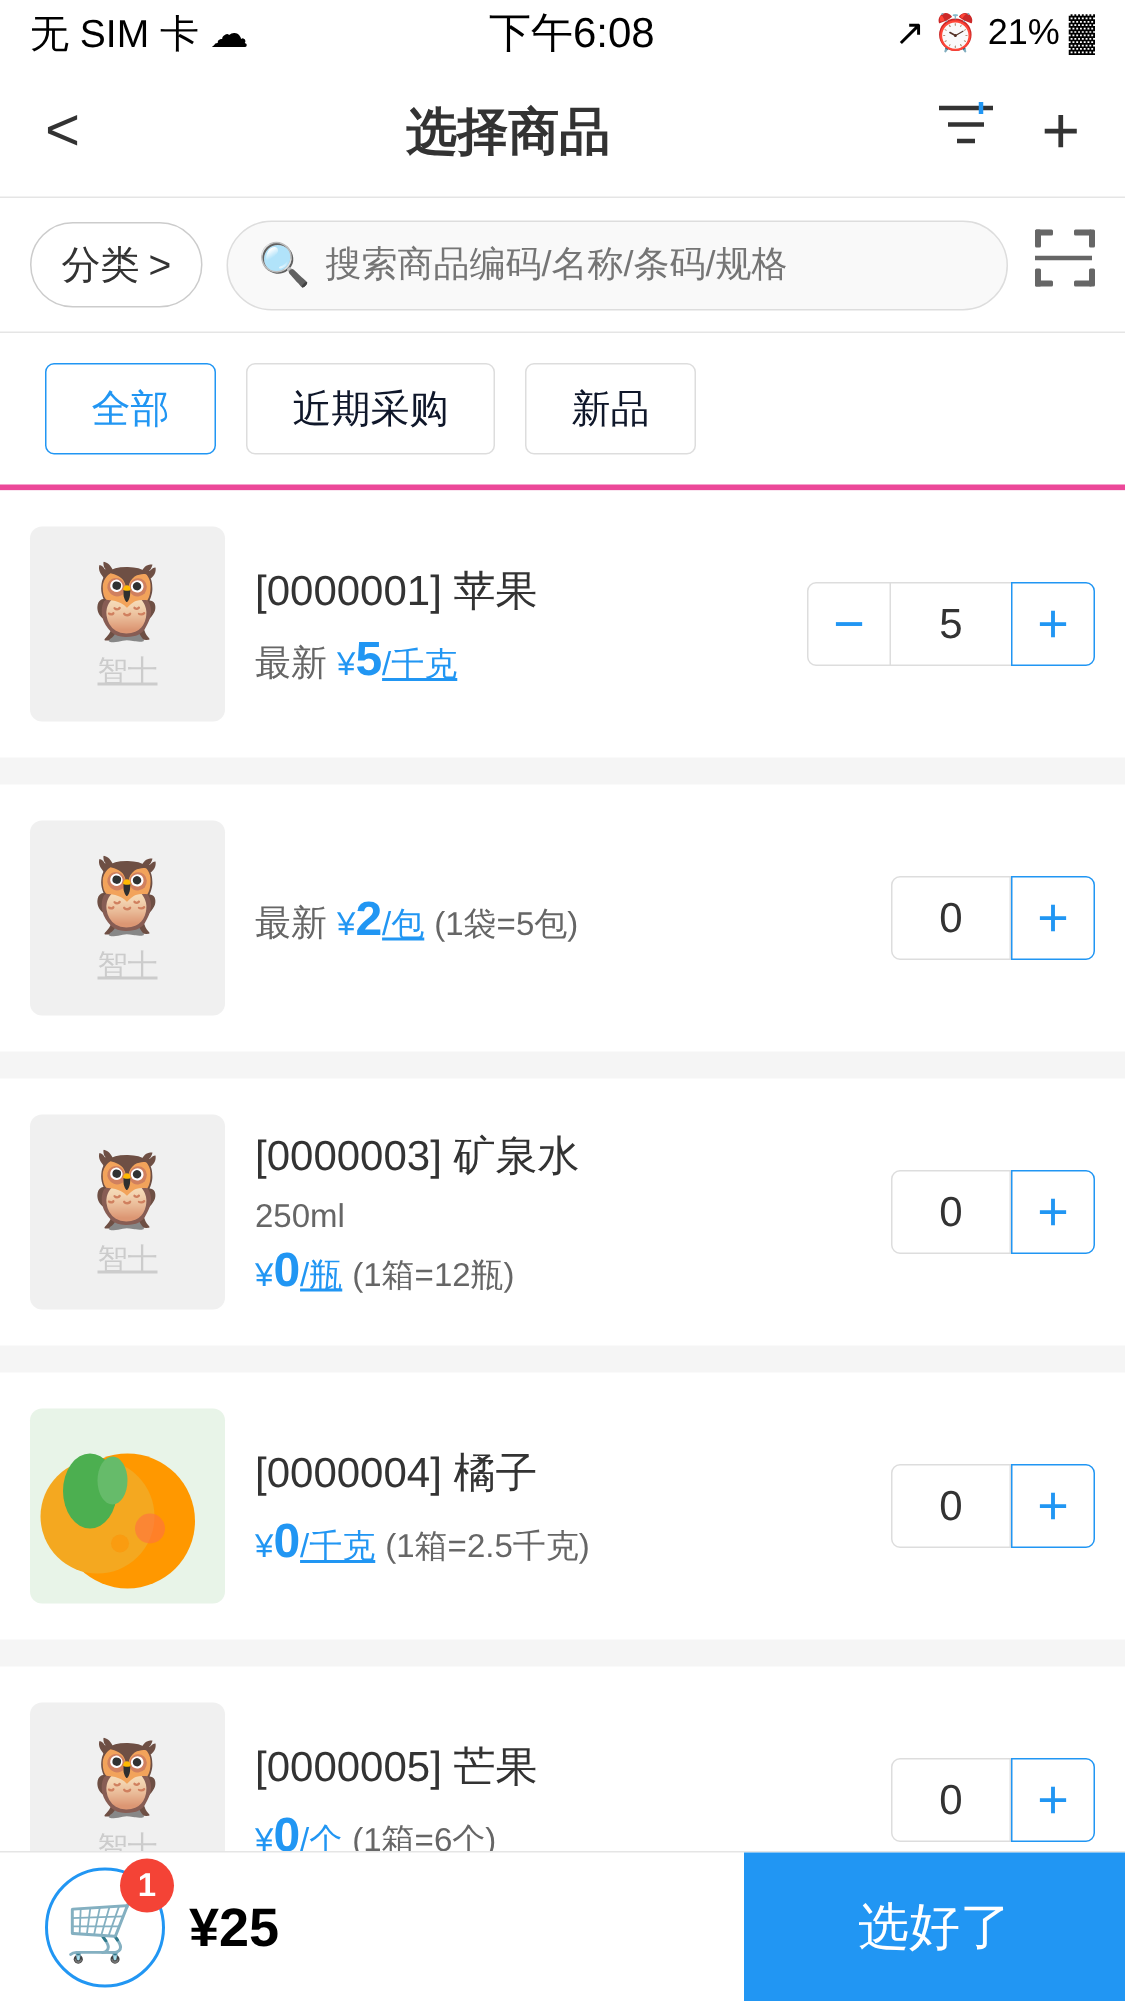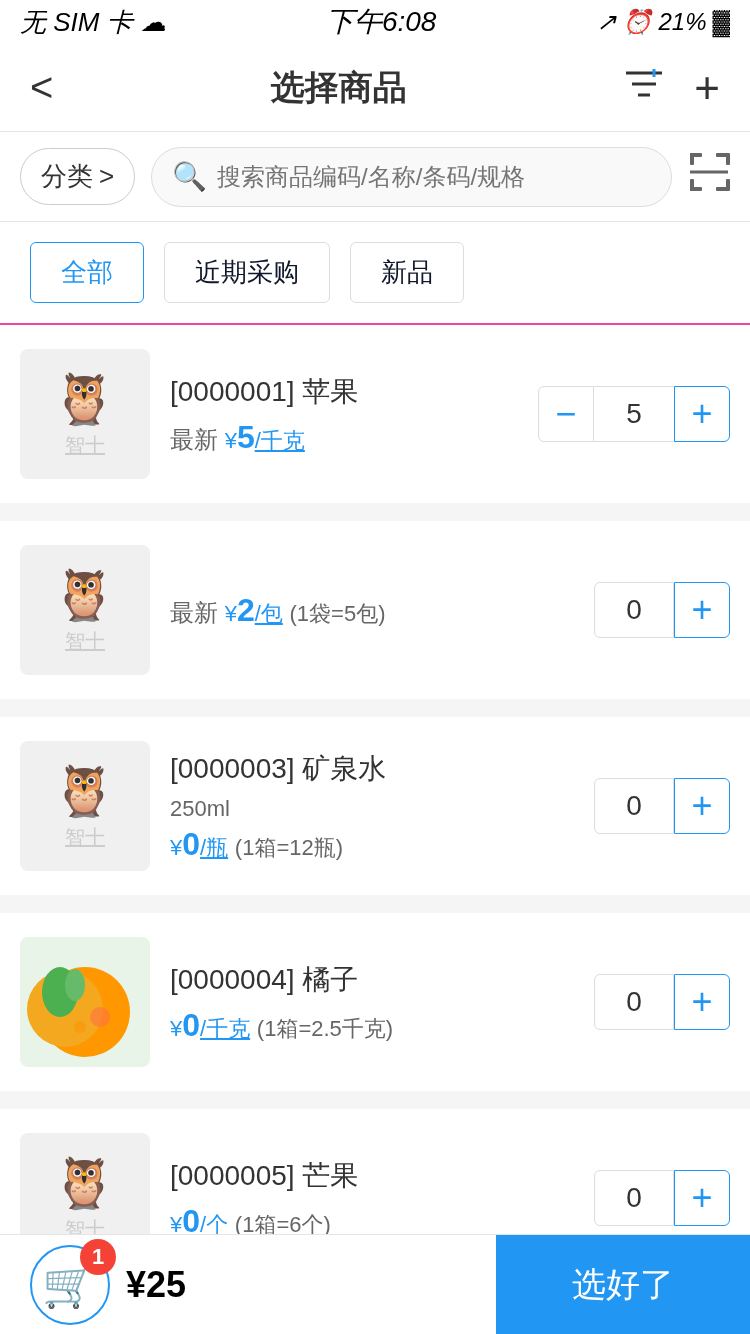--- a/index.html
+++ b/index.html
@@ -16,21 +16,20 @@
     
     .status-bar {
       background: #fff;
       height: 44px;
       display: flex;
       align-items: center;
       justify-content: space-between;
       padding: 0 20px;
       font-size: 26px;
       font-weight: 500;
-      font-style: italic;
     }
     .status-left { display: flex; align-items: center; gap: 10px; }
     .status-center { font-size: 28px; font-weight: 500; }
     .status-right { display: flex; align-items: center; gap: 6px; font-size: 24px; }
 
     
     .nav-bar {
       background: #fff;
       height: 88px;
       display: flex;
@@ -85,21 +84,21 @@
       outline: none;
     }
     .scan-icon { font-size: 36px; color: #666; }
 
     
     .tab-bar {
       background: #fff;
       display: flex;
       padding: 20px 30px;
       gap: 20px;
-      border-bottom: 2px solid #ec4899;
+      border-bottom: 4px solid #ec4899;
     }
     .tab-btn {
       padding: 12px 30px;
       border-radius: 6px;
       font-size: 26px;
       border: 1px solid #ddd;
       background: #fff;
       color: #0f172a;
       cursor: pointer;
     }

